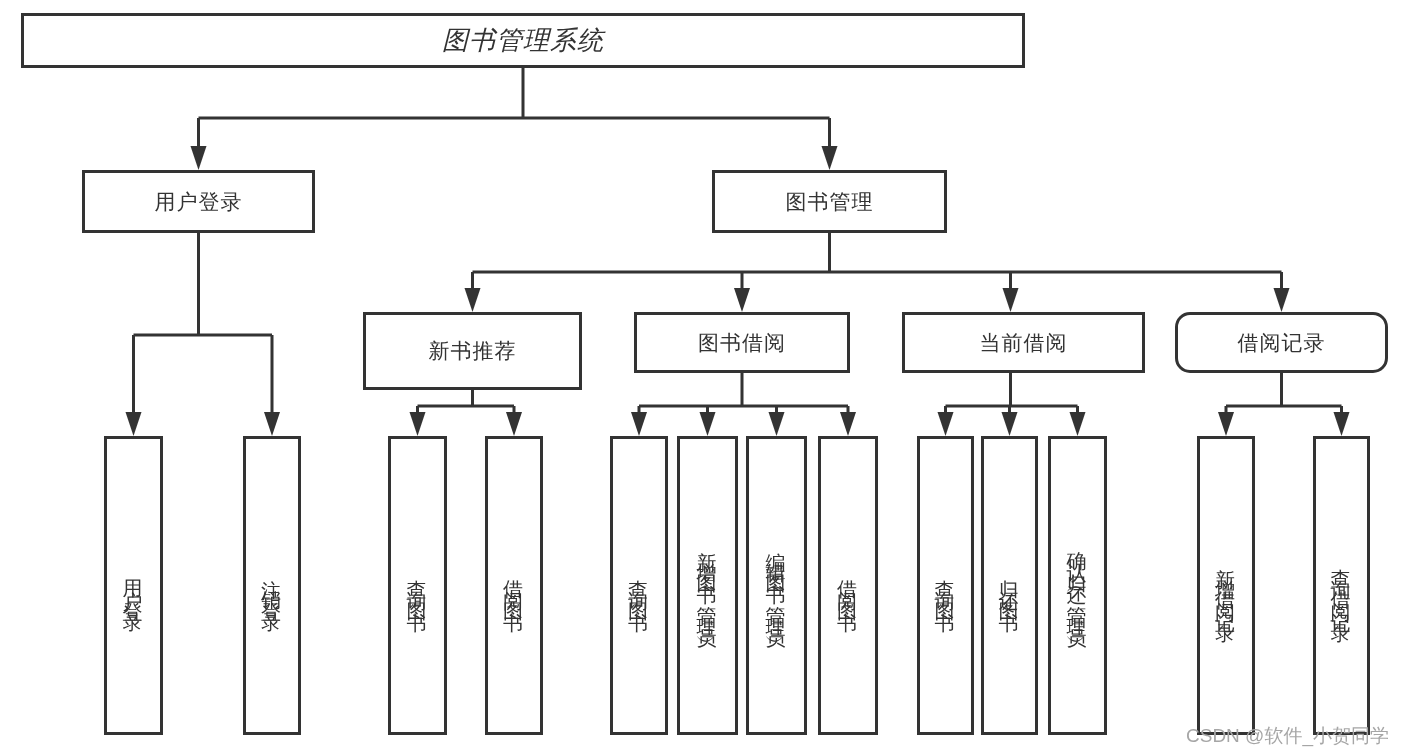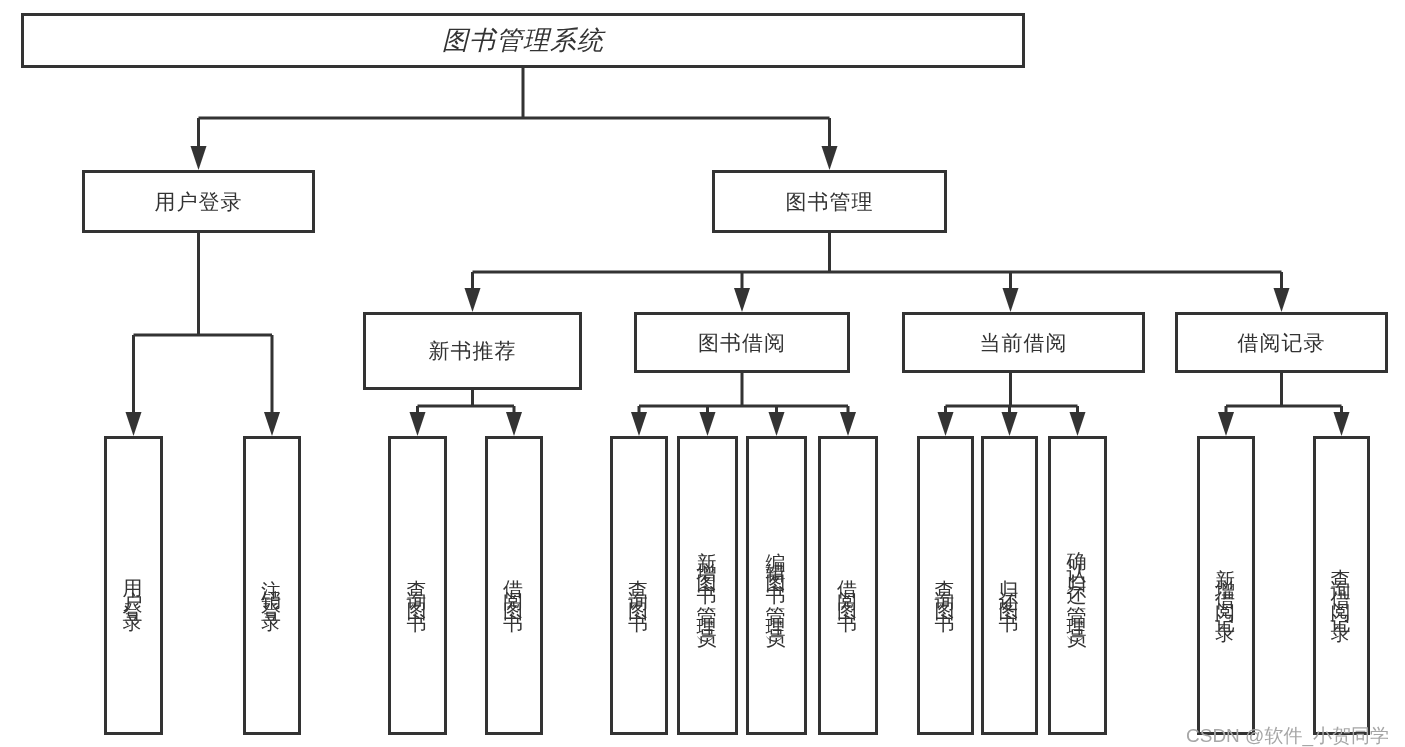--- a/index.html
+++ b/index.html
@@ -117,21 +117,21 @@
 
   <div class="box box-h" style="left:363px;top:312px;width:219px;height:78px;">
     <span>新书推荐</span>
   </div>
   <div class="box box-h" style="left:634px;top:312px;width:216px;height:61px;">
     <span>图书借阅</span>
   </div>
   <div class="box box-h" style="left:902px;top:312px;width:243px;height:61px;">
     <span>当前借阅</span>
   </div>
-  <div class="box box-h" style="left:1175px;top:312px;width:213px;height:61px;">
+  <div class="box box-h" style="left:1175px;top:312px;width:213px;height:61px;border-radius:15px;">
     <span>借阅记录</span>
   </div>
 
   <div class="box box-v" style="left:104px;top:436px;width:59px;height:299px;">
     <span>用户登录</span>
   </div>
   <div class="box box-v" style="left:243px;top:436px;width:58px;height:299px;">
     <span>注销登录</span>
   </div>
 

